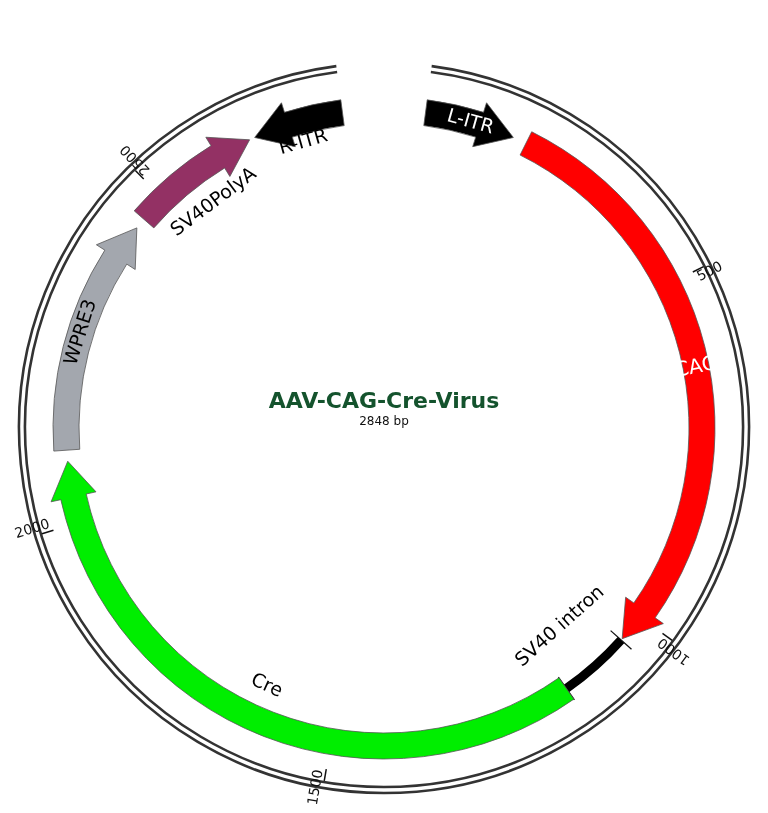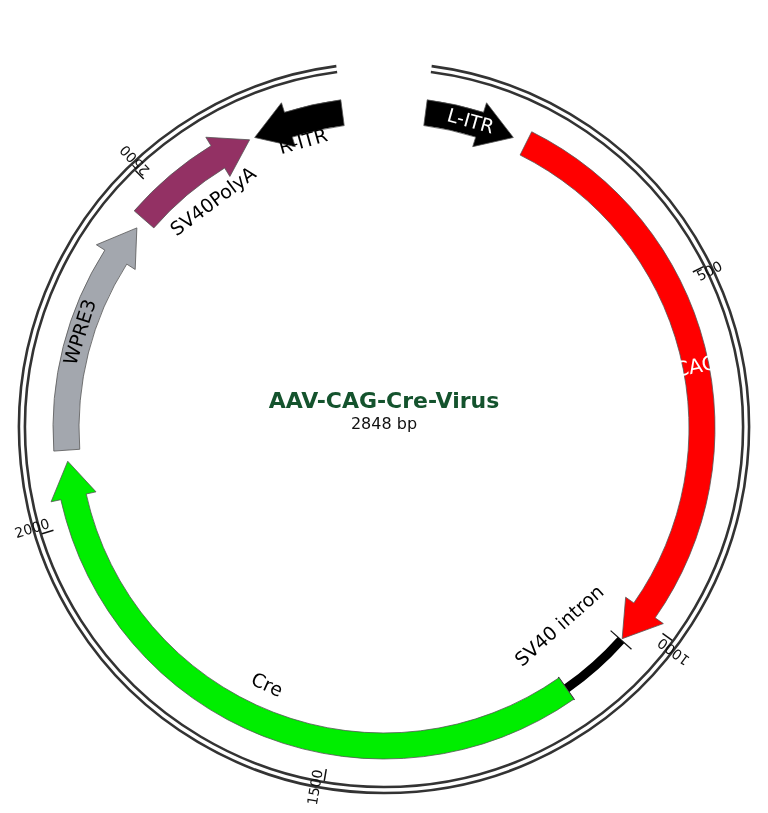--- a/index.html
+++ b/index.html
@@ -1,19 +1,19 @@
 <!DOCTYPE html>
 <html><head>
 <meta charset="utf-8">
 <style>
   html, body { margin: 0; padding: 0; background: #ffffff; }
   body { width: 768px; height: 813px; overflow: hidden; position: relative; font-family: "DejaVu Sans", sans-serif; }
   #map { position: absolute; left: 0; top: 0; }
   .center-title { position: absolute; left: 0; width: 768px; top: 388px; text-align: center; font-weight: bold; font-size: 22px; color: #14532d; font-family: "DejaVu Sans", sans-serif; }
-  .center-size { position: absolute; left: 0; width: 768px; top: 414px; text-align: center; font-size: 16px; color: #111; font-family: "DejaVu Sans", sans-serif; }
+  .center-size { position: absolute; left: 0; width: 768px; top: 414px; text-align: center; font-size: 12px; color: #111; font-family: "DejaVu Sans", sans-serif; }
   .lbl { font-family: "DejaVu Sans", sans-serif; }
 </style>
 </head>
 <body>
 
 <svg id="map" width="768" height="813" viewBox="0 0 768 813" xmlns="http://www.w3.org/2000/svg">
   <g id="backbone">
       <path d="M430.85890300699856,72.07129476680205 A359,359 0 1 1 337.1410969930015,72.07129476680205" fill="none" stroke="#333333" stroke-width="2.6"></path>
       <path d="M431.64206016031886,66.12262559855924 A365,365 0 1 1 336.35793983968114,66.12262559855924" fill="none" stroke="#333333" stroke-width="2.6"></path>
     </g>

